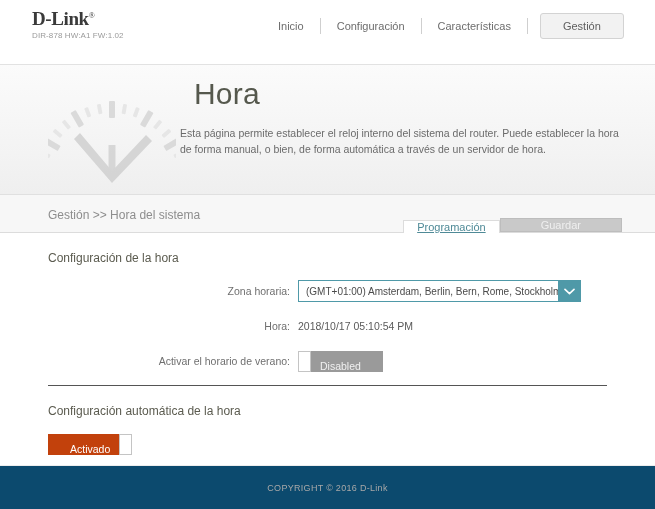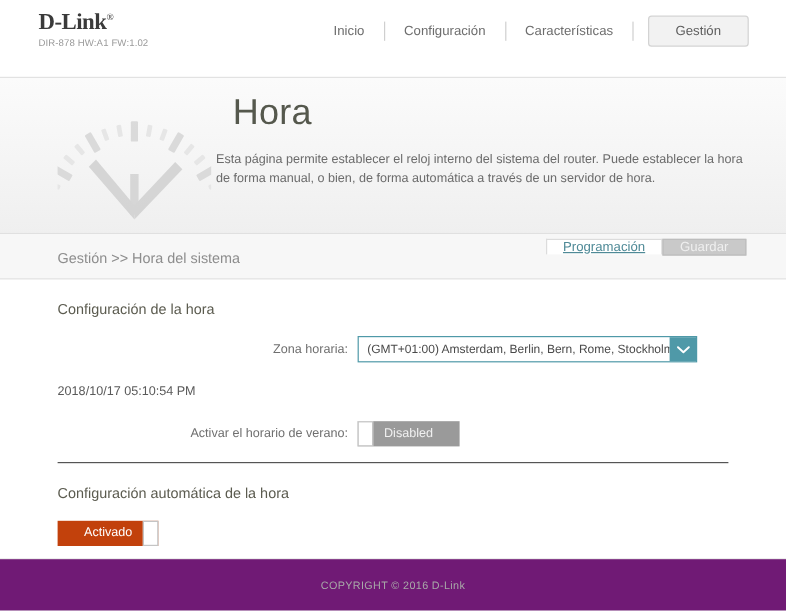--- a/index.html
+++ b/index.html
@@ -134,21 +134,21 @@
     top: 13px;
     font-size: 12px;
     color: #8d8d8d;
   }
   .crumb-actions {
     position: absolute;
     right: 33px;
     top: 0;
     display: flex;
     height: 38px;
-    align-items: flex-start;
+    align-items: flex-end;
   }
   .tab-link {
     display: flex;
     align-items: center;
     justify-content: center;
     background: #ffffff;
     border: 1px solid #dcdcdc;
     border-bottom: none;
     padding: 0 13px;
     font-size: 11px;
@@ -156,21 +156,21 @@
     text-decoration: underline;
     cursor: pointer;
     margin-top: 4px;
   }
   .btn-save {
     display: flex;
     align-items: center;
     justify-content: center;
     background: #c9c9c9;
     border: 1px solid #bdbdbd;
-    padding: 0 14px;
+    padding: 0 40px;
     font-size: 11px;
     color: #efefef;
     cursor: pointer;
     margin-top: 4px;
     margin-bottom: 1px;
   }
 
   
   .content {
     position: relative;
@@ -240,21 +240,21 @@
 
   
   .static-value {
     font-size: 10.5px;
     color: #5a5a5a;
   }
 
   
   .toggle {
     display: inline-flex;
-    align-items: center;
+    align-items: flex-end;
     height: 21px;
     cursor: pointer;
   }
   .toggle.off {
     background: #9a9a9a;
     padding-right: 13px;
   }
   .toggle.on {
     background: #c2410c;
     padding-left: 13px;
@@ -286,21 +286,21 @@
     white-space: nowrap;
     overflow: hidden;
   }
 
   
   .footer {
     position: absolute;
     left: 0; right: 0;
     bottom: 0;
     height: 44px;
-    background: #701a75;
+    background: #0c4a6e;
     border-top: 1px solid #ededed;
     display: flex;
     align-items: center;
     justify-content: center;
   }
   .copyright {
     font-size: 9px;
     color: #a8a8a8;
     letter-spacing: 0.3px;
   }
@@ -382,20 +382,21 @@
           <div class="select-arrow">
             <svg width="11" height="7" viewBox="0 0 11 7">
                 <path d="M1 1.4 L5.5 5.6 L10 1.4" fill="none" stroke="#ffffff" stroke-width="1.6" stroke-linecap="round" stroke-linejoin="round"></path>
               </svg>
           </div>
         </div>
       </div>
     </div>
 
     <div class="form-row">
+      <div class="form-label">Hora:</div>
       <div class="form-field">
         <div class="static-value">2018/10/17 05:10:54 PM</div>
       </div>
     </div>
 
     <div class="form-row">
       <div class="form-label">Activar el horario de verano:</div>
       <div class="form-field">
         <div class="toggle off">
           <div class="knob"></div>

